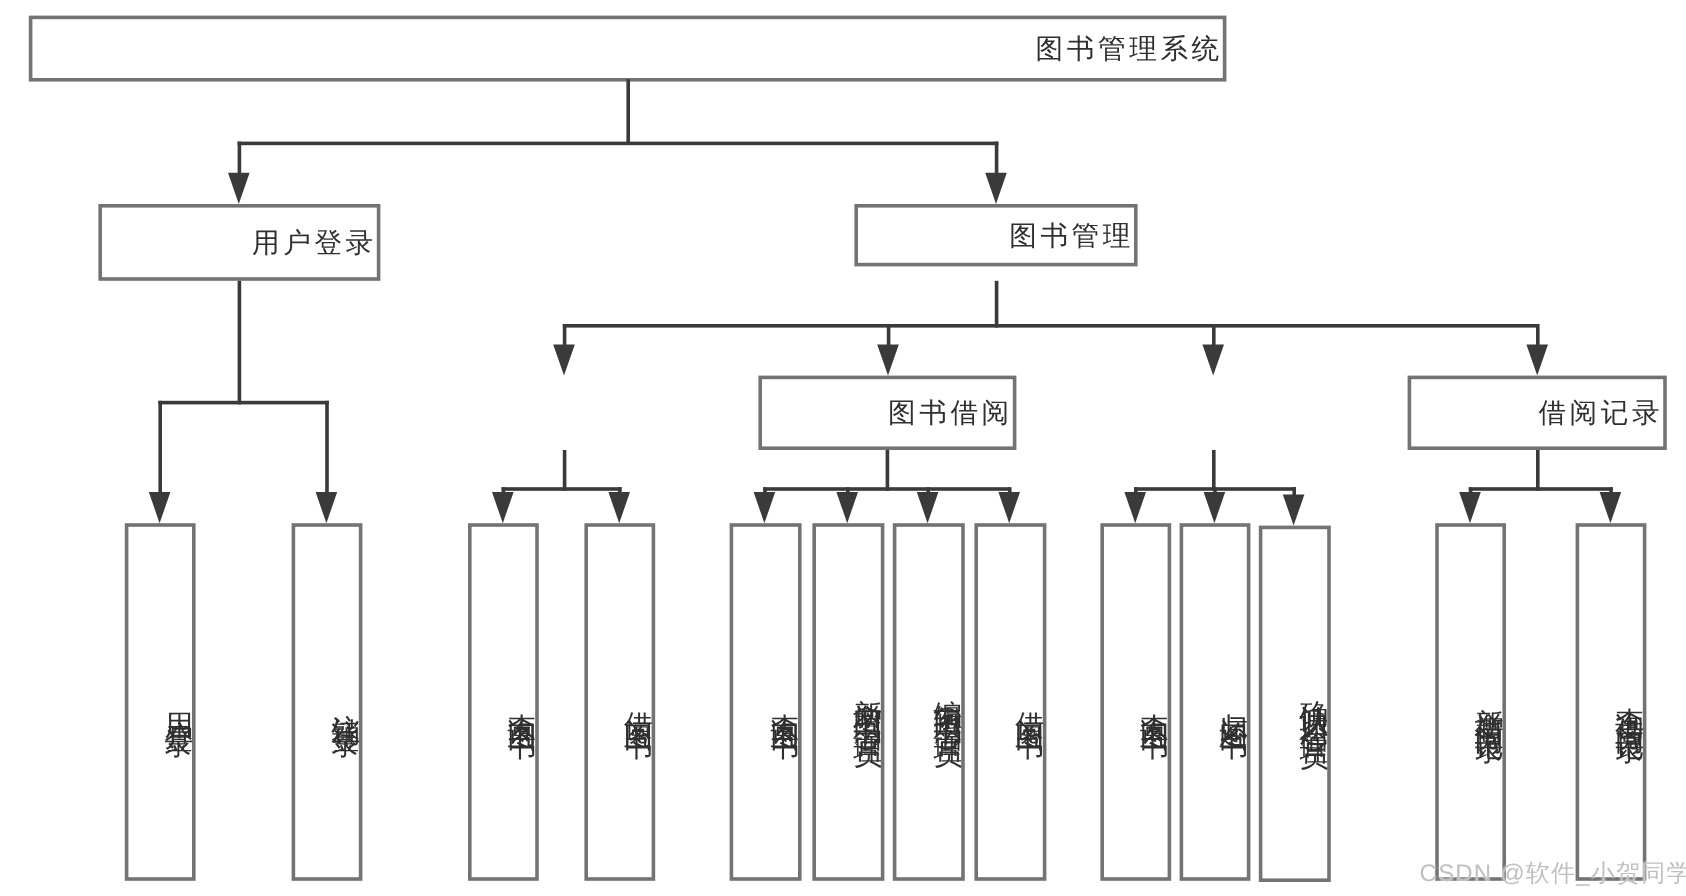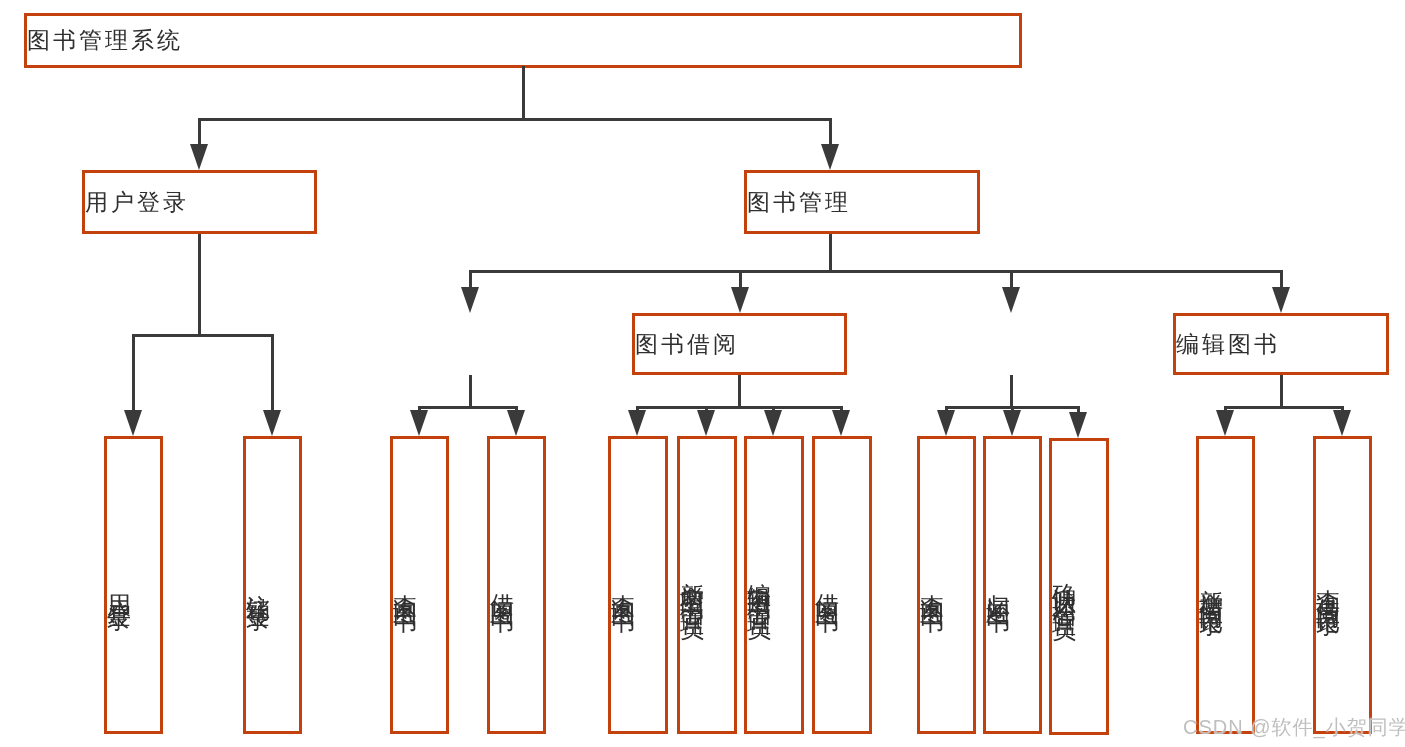--- a/index.html
+++ b/index.html
@@ -11,25 +11,25 @@
     position: relative;
     width: 1405px;
     height: 747px;
     background: #ffffff;
     overflow: hidden;
     font-family: "Liberation Sans", "DejaVu Sans", sans-serif;
   }
   .box {
     position: absolute;
     box-sizing: border-box;
-    border: 3px solid #c2410c;
+    border: 3px solid #737373;
     background: #ffffff;
     display: flex;
     align-items: center;
-    justify-content: flex-start;
+    justify-content: flex-end;
     color: #2f2f2f;
   }
   .hbox {
     font-size: 23px;
     letter-spacing: 3px;
     white-space: nowrap;
   }
   .vbox span {
     writing-mode: vertical-rl;
     text-orientation: mixed;
@@ -69,29 +69,29 @@
 
 <div id="stage">
 
   <div class="box hbox" style="left:24px; top:13px; width:998px; height:55px;">
     <span>图书管理系统</span>
   </div>
 
   <div class="box hbox" style="left:82px; top:170px; width:235px; height:64px;">
     <span>用户登录</span>
   </div>
-  <div class="box hbox" style="left:744px; top:170px; width:236px; height:64px;">
+  <div class="box hbox" style="left:712px; top:170px; width:236px; height:52px;">
     <span>图书管理</span>
   </div>
 
   <div class="box hbox" style="left:632px; top:313px; width:215px; height:62px;">
     <span>图书借阅</span>
   </div>
   <div class="box hbox" style="left:1173px; top:313px; width:216px; height:62px;">
-    <span>编辑图书</span>
+    <span>借阅记录</span>
   </div>
 
   <div class="box vbox" style="left:104px; top:436px; width:59px; height:298px;">
     <span>用户登录</span>
   </div>
   <div class="box vbox" style="left:243px; top:436px; width:59px; height:298px;">
     <span>注销登录</span>
   </div>
 
   <div class="box vbox" style="left:390px; top:436px; width:59px; height:298px;">

